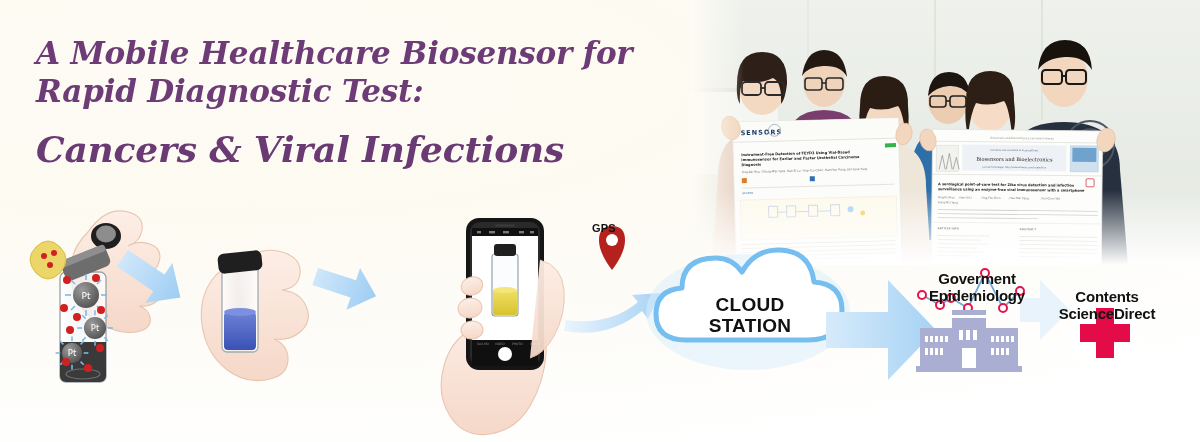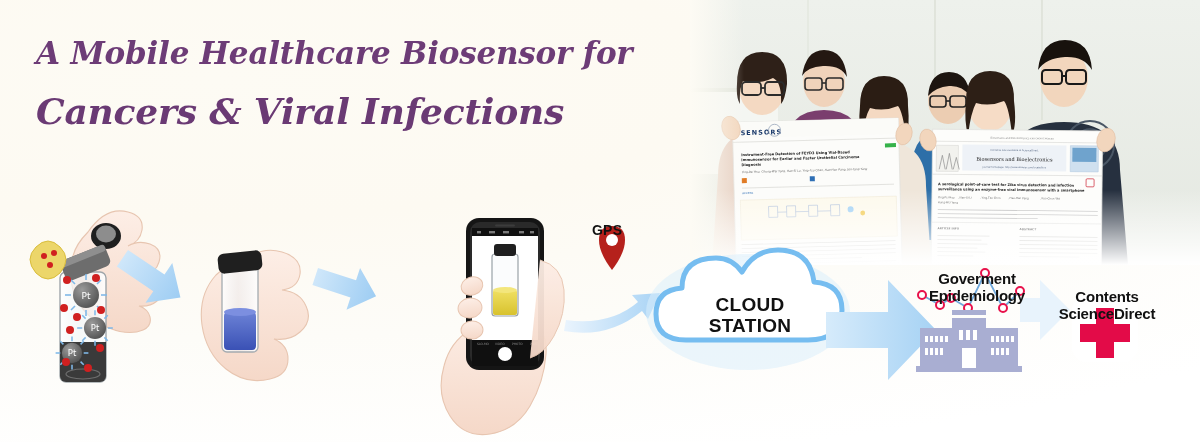--- a/index.html
+++ b/index.html
@@ -35,33 +35,34 @@
     overflow:hidden;
     background:linear-gradient(170deg,#f0f2ef 0%,#eceeea 40%,#e8ebe6 100%);
   }
   .lbl{position:absolute;font-weight:700;color:#111;}
 
   #cloud-wrap{position:absolute;left:660px;top:258px;width:180px;height:110px;}
   #cloud-text{
     position:absolute;left:0;top:36px;width:180px;text-align:center;
     font-size:19px;font-weight:700;color:#111;line-height:21px;letter-spacing:.3px;
   }
-  #gps-label{left:592px;top:222px;font-size:14px;letter-spacing:.2px;}
+  #gps-label{left:592px;top:222px;font-size:11px;letter-spacing:.2px;}
 
   #gov-block{position:absolute;left:912px;top:270px;width:130px;text-align:center;}
   #med-block{position:absolute;left:1048px;top:288px;width:118px;text-align:center;}
   .cap{font-size:15px;font-weight:700;color:#111;line-height:17px;letter-spacing:-.2px;}
 </style>
 </head>
 <body>
 
 <div id="stage">
 
   <div id="title-block">
     <div class="t-line t-small">A Mobile Healthcare Biosensor for</div>
+    <div class="t-line t-small">Rapid Diagnostic Test:</div>
     <div class="t-line t-big">Cancers &amp; Viral Infections</div>
   </div>
 
   <div id="photo">
     <svg width="510" height="265" viewBox="0 0 510 265">
       <defs>
         <linearGradient id="wallg" x1="0" y1="0" x2="0" y2="1">
           <stop offset="0" stop-color="#eef1ec"></stop>
             <stop offset="1" stop-color="#e4e8e1"></stop>
         </linearGradient>

